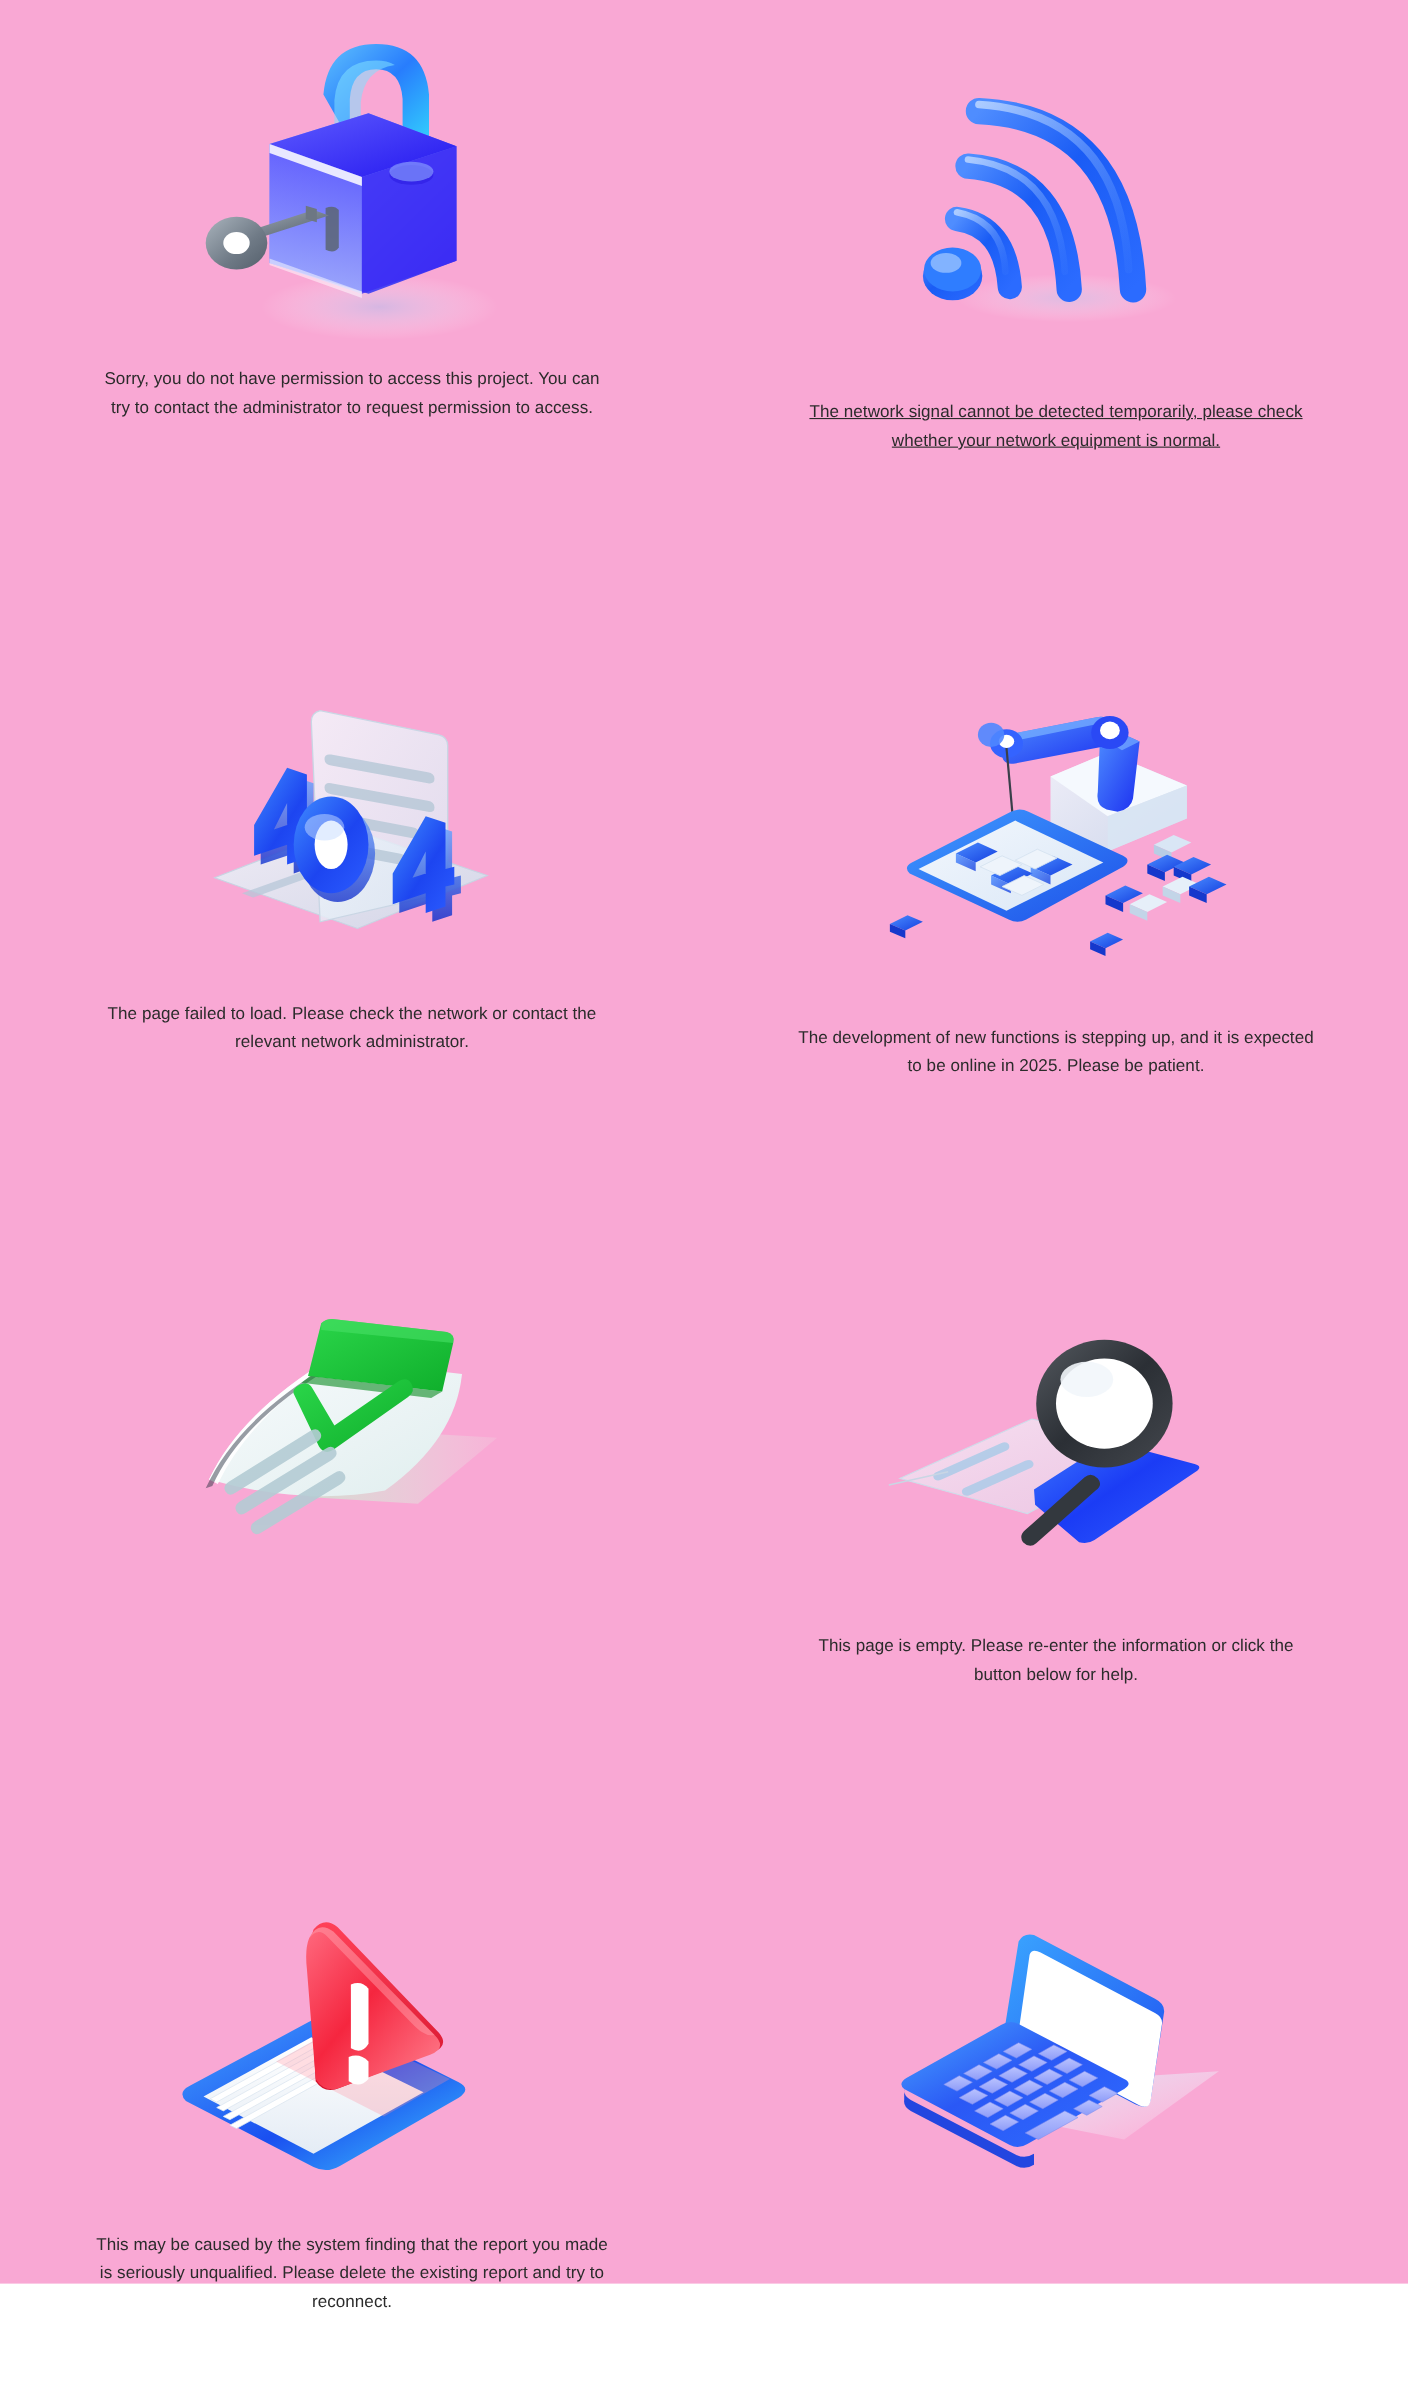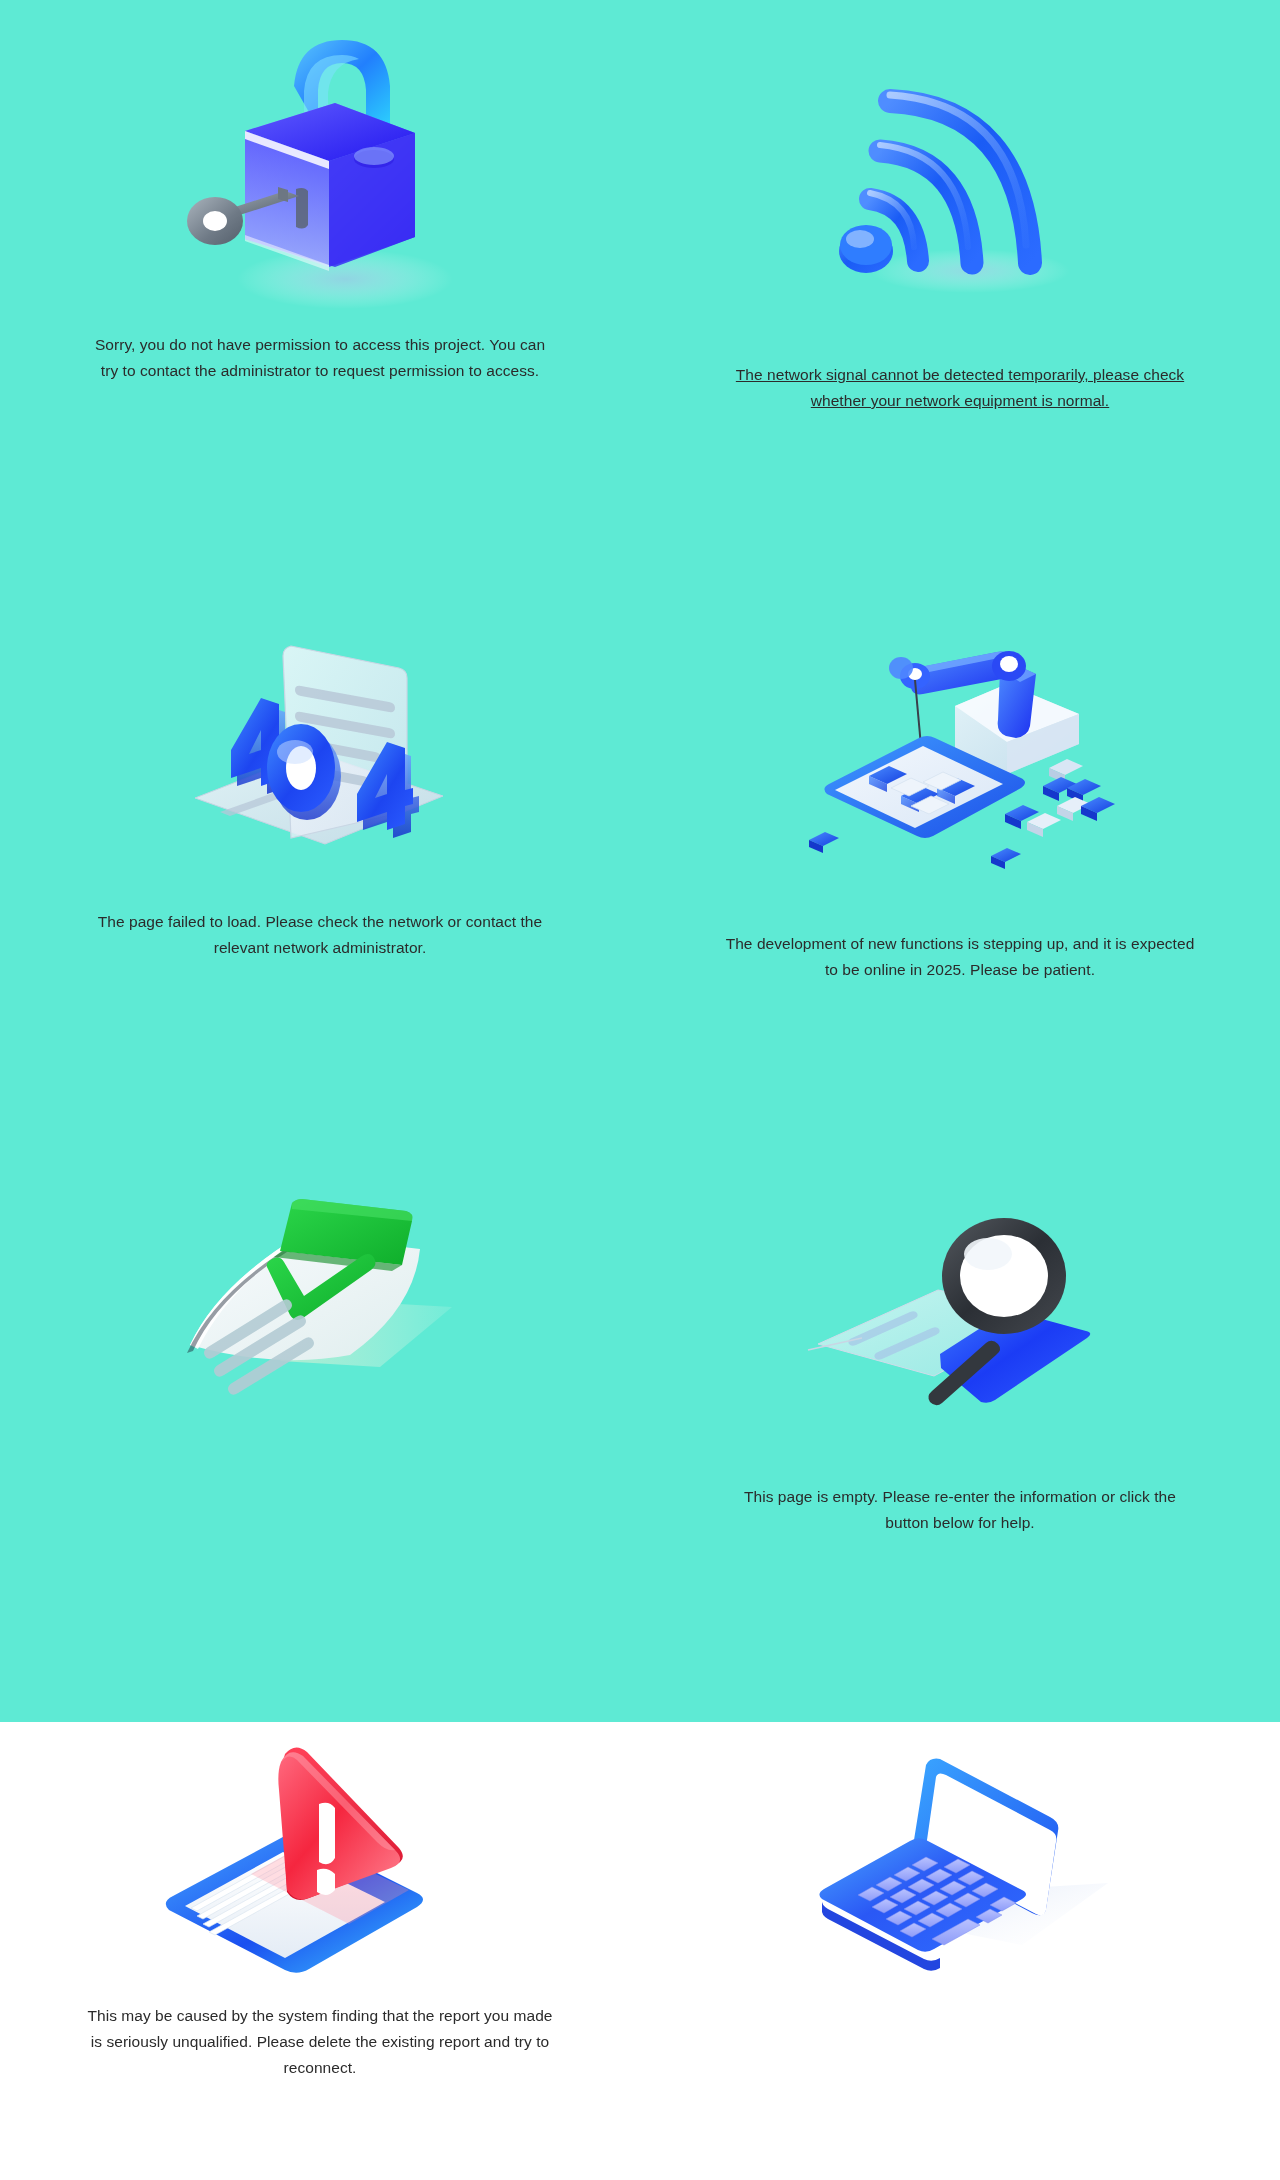--- a/index.html
+++ b/index.html
@@ -2,25 +2,25 @@
 <html><head>
 <meta charset="utf-8">
 <style>
   * { box-sizing: border-box; margin: 0; padding: 0; }
   html, body {
     width: 1280px; height: 2180px;
     background: #ffffff;
     font-family: "Liberation Sans", sans-serif;
   }
   .sheet {
-    width: 1280px; height: 1722px;
+    width: 1280px; height: 2076px;
     display: grid;
     grid-template-columns: 1fr 1fr;
     grid-template-rows: repeat(4, 545px);
-    background: #5eead4;
+    background: #f9a8d4;
   }
   .panel {
     position: relative;
     display: flex;
     flex-direction: column;
     align-items: center;
     justify-content: flex-start;
     padding-top: 18px;
   }
   .art {
@@ -46,21 +46,21 @@
   .p-empty .art { margin-top: 48px; }
   .p-warn .art { margin-top: 46px; }
   .p-laptop .art { margin-top: 50px; }
 
   .p-lock .caption { margin-top: 6px; }
   .p-wifi .caption { margin-top: 28px; text-decoration: underline; }
   .p-404 .caption  { margin-top: 14px; }
   .p-robot .caption{ margin-top: 38px; }
   .p-approve .caption { margin-top: 10px; }
   .p-empty .caption { margin-top: 28px; }
-  .p-warn .caption { margin-top: 4px; }
+  .p-warn .caption { margin-top: 29px; }
   .p-laptop .caption { margin-top: 32px; }
 </style>
 </head>
 <body>
 
 <div class="sheet">
 
   <div class="panel p-lock">
     <div class="art">
       <svg width="300" height="290" viewBox="0 0 300 290">

